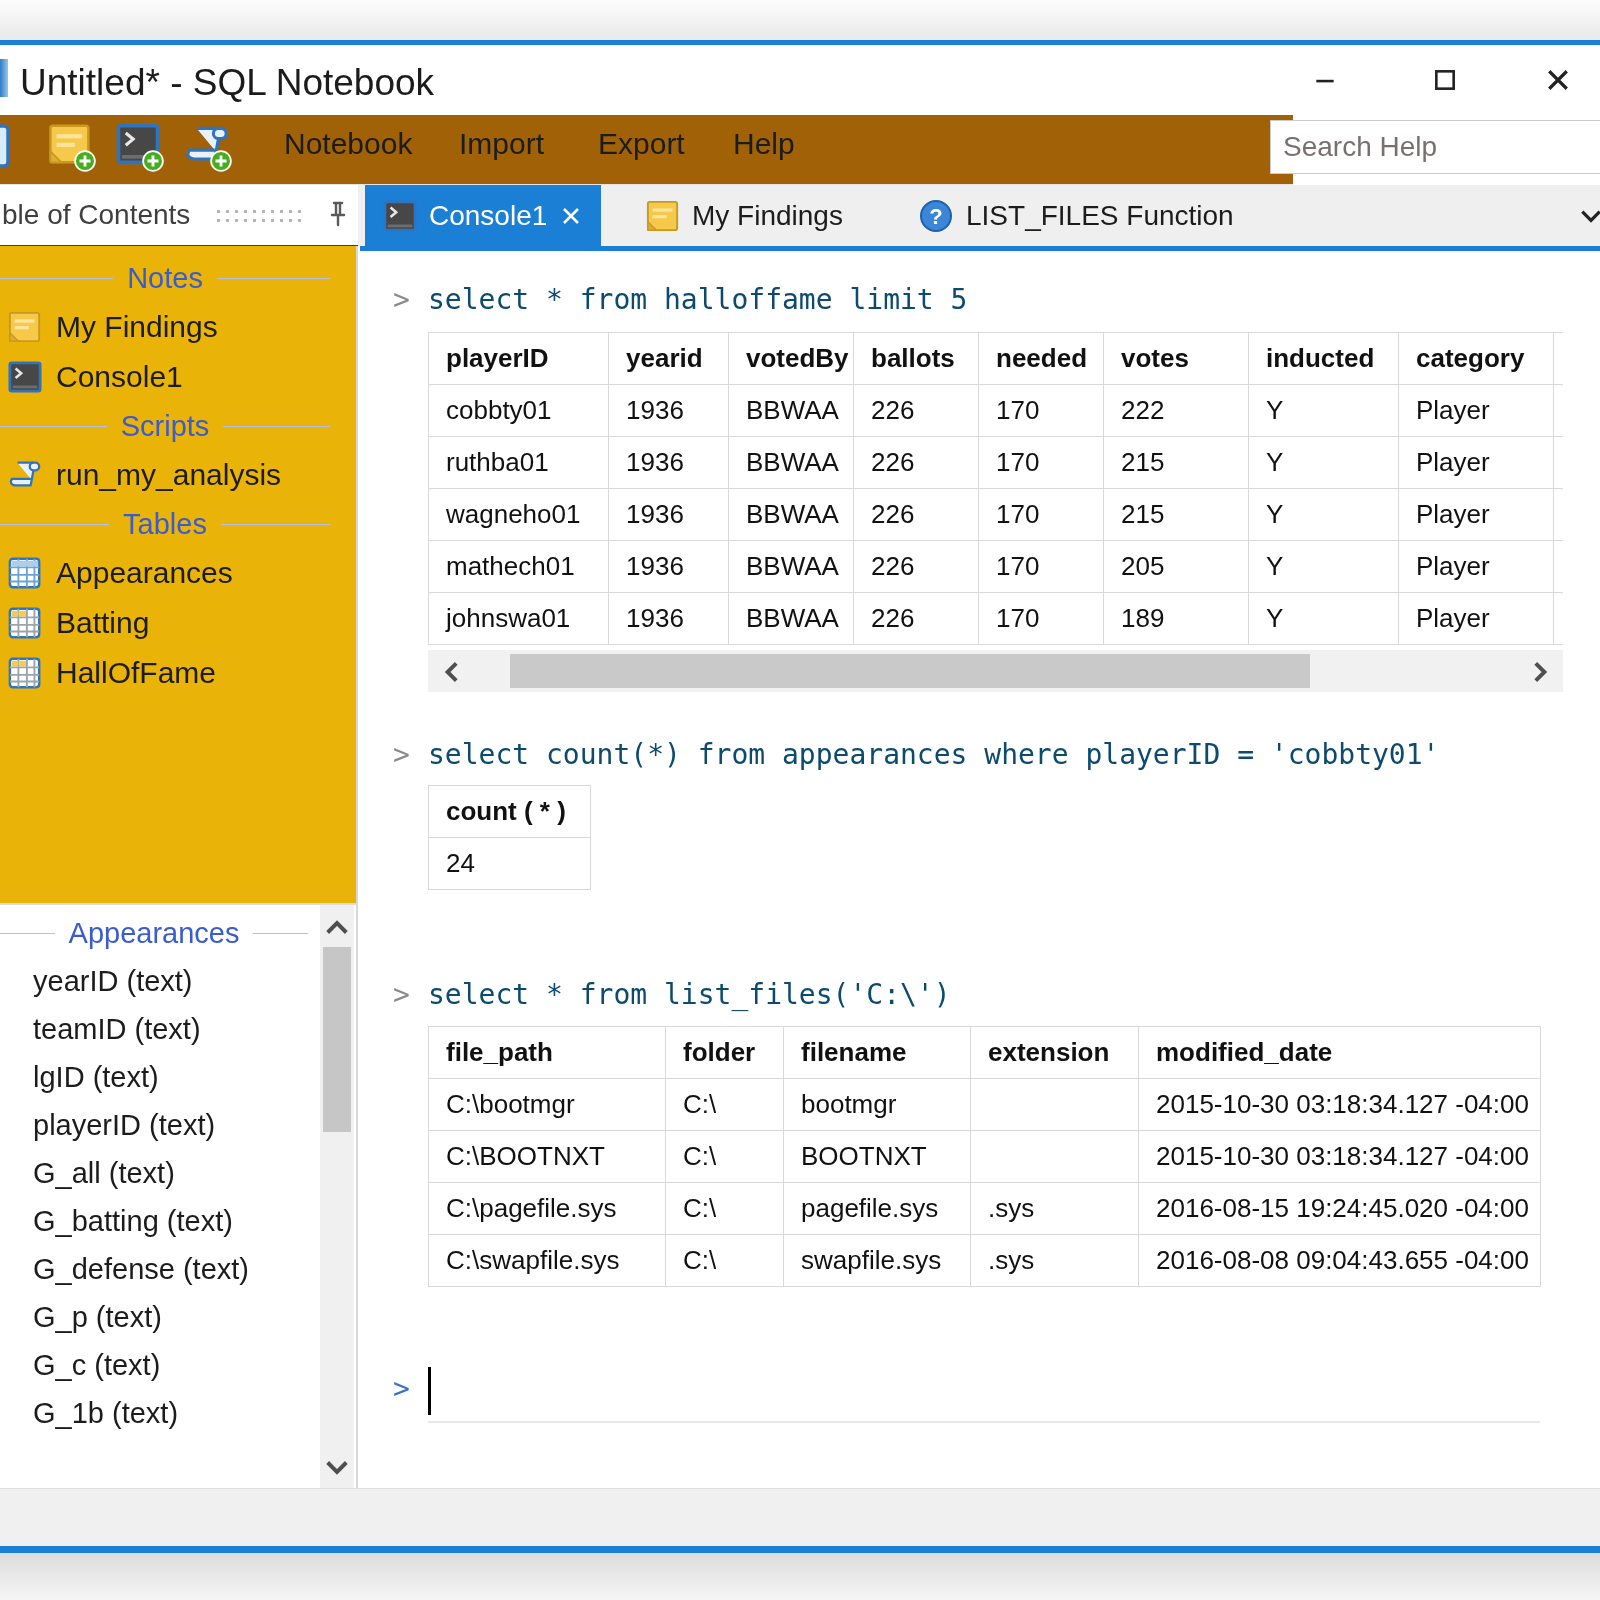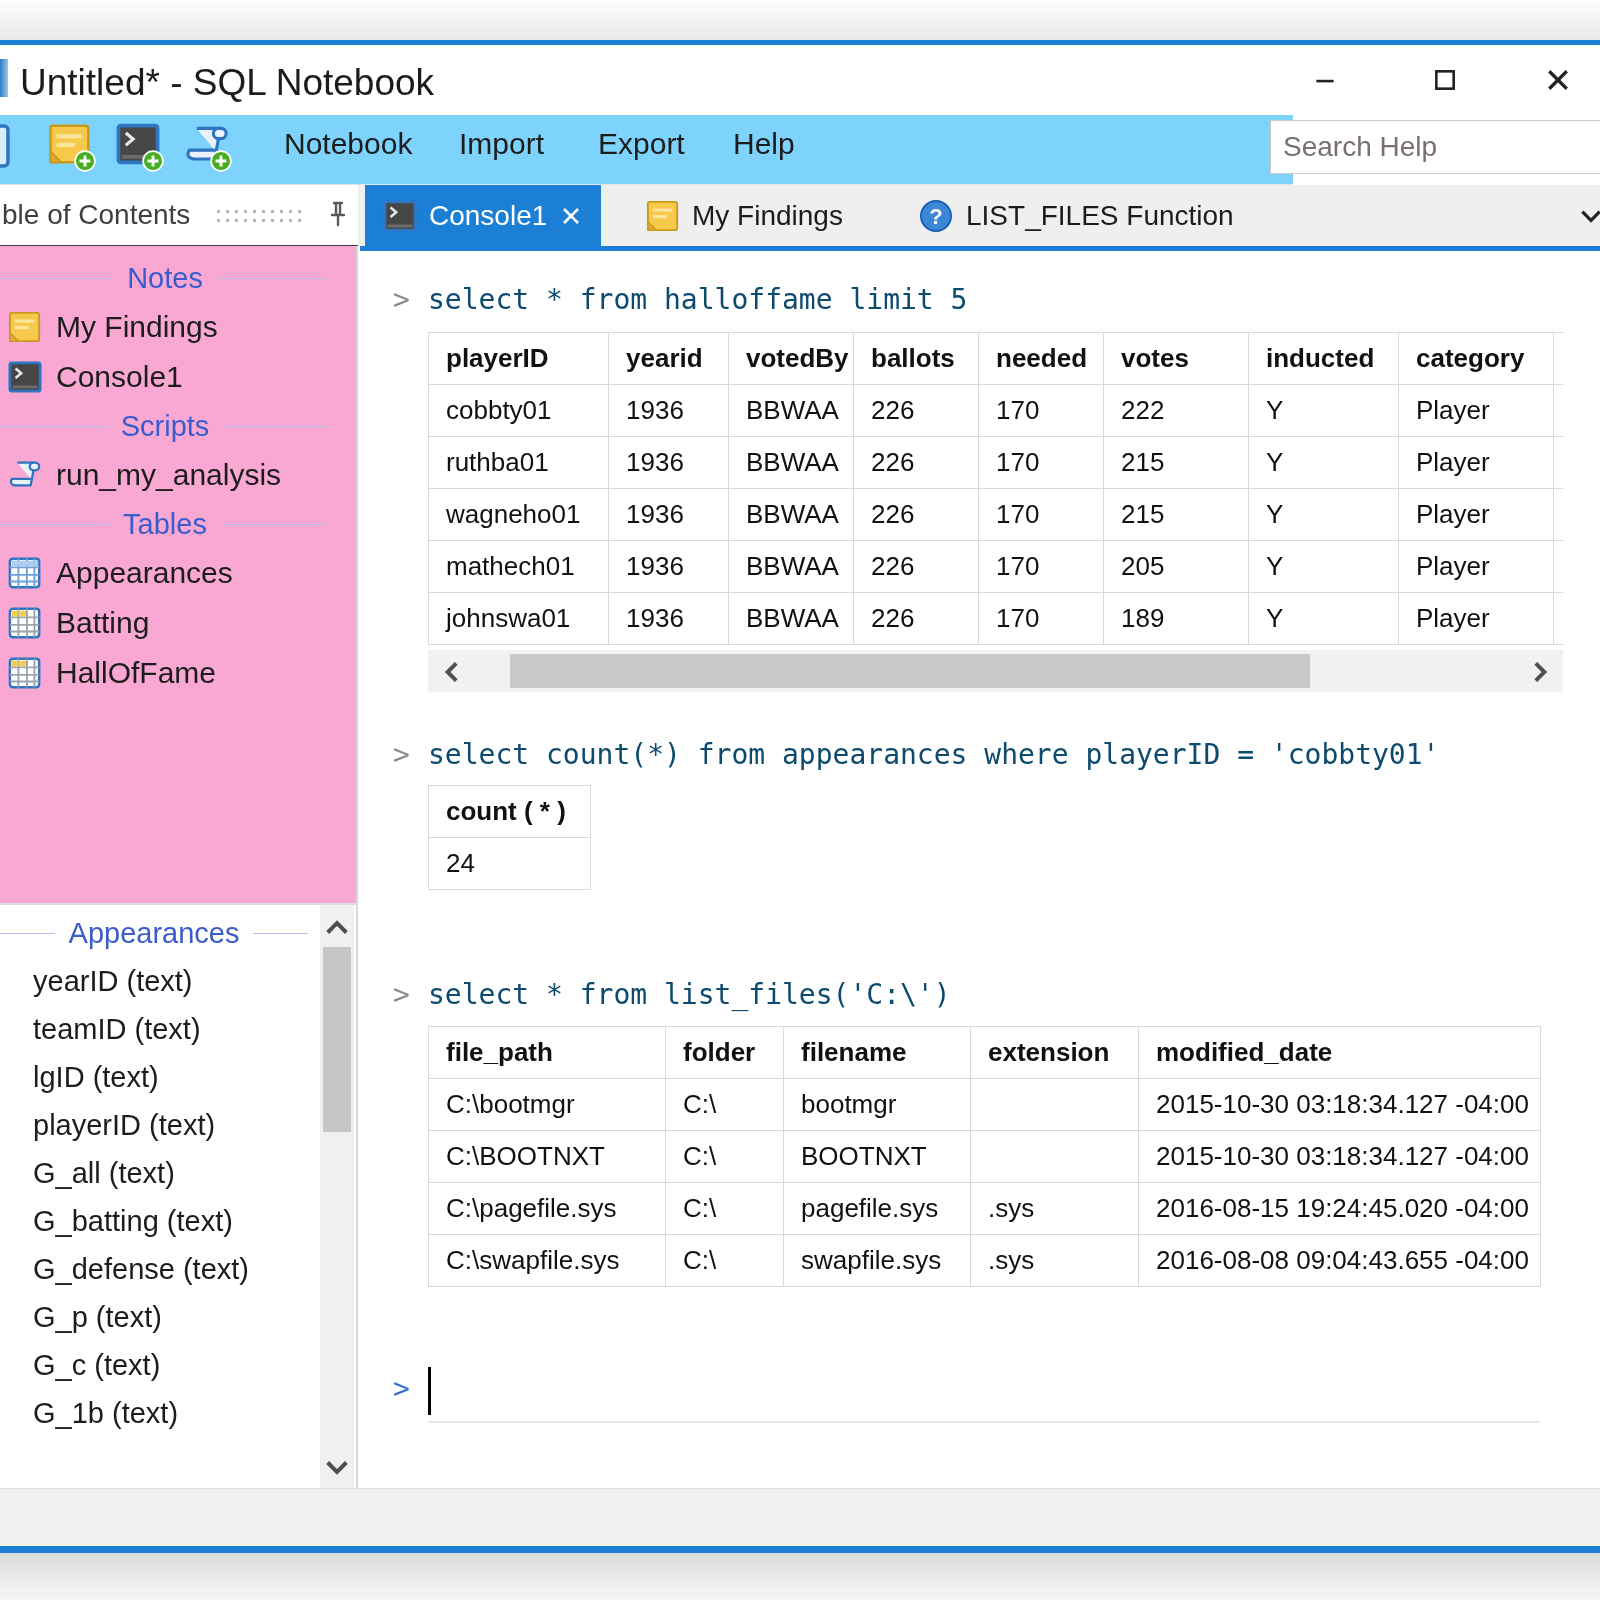--- a/index.html
+++ b/index.html
@@ -9,21 +9,21 @@
   #desktop-top{left:0;top:0;width:1600px;height:40px;
     background:linear-gradient(#fdfdfd,#e9e9ea);}
   #window-top-border{left:0;top:40px;width:1600px;height:5px;background:#1b7fd6;}
   #titlebar{left:0;top:45px;width:1600px;height:70px;background:#fff;}
   #app-icon-sliver{left:0;top:14px;width:8px;height:38px;
     background:linear-gradient(to right,#2f7cc6,#9cc6e8);}
   #window-title{left:20px;top:17px;font-size:37px;color:#1c1c1c;}
   .winbtn{top:14px;width:60px;height:42px;display:flex;align-items:center;justify-content:center;}
   #btn-min{left:1295px;} #btn-max{left:1415px;} #btn-close{left:1528px;}
   
-  #toolbar{left:0;top:115px;width:1293px;height:69px;background:#7dd3fc;
+  #toolbar{left:0;top:115px;width:1293px;height:69px;background:#a16207;
     border-bottom:1px solid #e4e4e4;}
   .toolbtn{top:7px;width:48px;height:52px;}
   #tool-cut{left:-36px;} #tool-note{left:48px;} #tool-console{left:116px;} #tool-script{left:184px;}
   .menu-item{top:12px;font-size:30px;color:#1c1c1c;cursor:default;}
   #menu-notebook{left:284px;} #menu-import{left:459px;} #menu-export{left:598px;} #menu-help{left:733px;}
   #search-help{left:1270px;top:5px;width:356px;height:54px;border:1px solid #cacaca;
     background:#fff;font-size:28px;color:#333;padding:0 0 0 12px;outline:none;box-sizing:border-box;}
   #search-help::placeholder{color:#7a6f6f;}
   
   #tabbar{left:0;top:185px;width:1600px;height:61px;background:#efeff0;}
@@ -33,21 +33,21 @@
   #tab-console1{left:365px;background:#1b7fd6;}
   #tab-console1 .lbl{color:#fff;}
   #tab-findings{left:628px;} #tab-listfiles{left:900px;}
   #tab-overflow{left:1578px;top:18px;}
   
   #toc-header{left:0;top:185px;width:358px;height:60px;background:#fff;border-bottom:4px solid #404040;}
   #toc-title{left:2px;top:14px;font-size:28px;color:#3f3f3f;}
   #toc-grip{left:214px;top:22px;width:88px;height:18px;
     background-image:radial-gradient(#b5b5b5 1.6px,transparent 1.8px);background-size:9px 9px;}
   #toc-pin{left:322px;top:14px;}
-  #sidebar{left:0;top:246px;width:358px;height:657px;background:#f9a8d4;
+  #sidebar{left:0;top:246px;width:358px;height:657px;background:#eab308;
     border-right:2px solid #d8d8d8;box-sizing:border-box;padding-top:8px;}
   .section-hdr{display:flex;align-items:center;height:48px;color:#3a5ccc;font-size:29px;
     padding-right:26px;}
   .section-hdr::before,.section-hdr::after{content:"";flex:1;border-top:1px solid #b3bfe8;}
   .section-hdr::before{margin-right:14px;} .section-hdr::after{margin-left:14px;}
   .side-item{display:flex;align-items:center;height:50px;padding-left:8px;gap:14px;
     font-size:30px;color:#1c1c1c;}
   #sidebar-split{left:0;top:903px;width:358px;height:2px;background:#dcdcdc;}
   #columns-panel{left:0;top:905px;width:358px;height:583px;background:#fff;
     border-right:2px solid #d8d8d8;box-sizing:border-box;overflow:hidden;}

